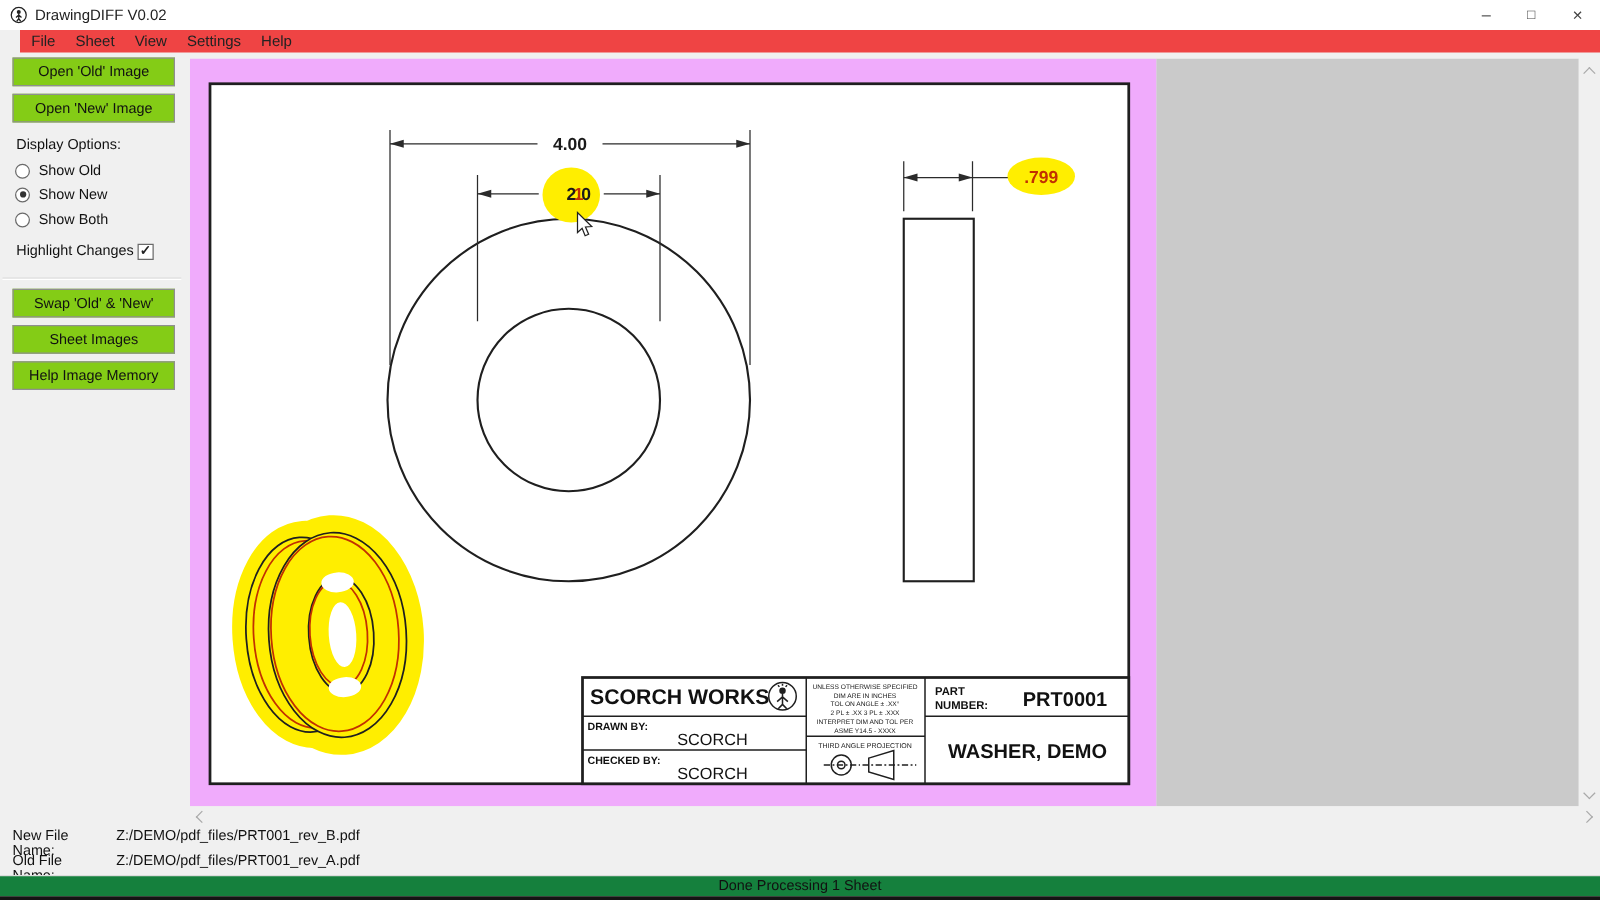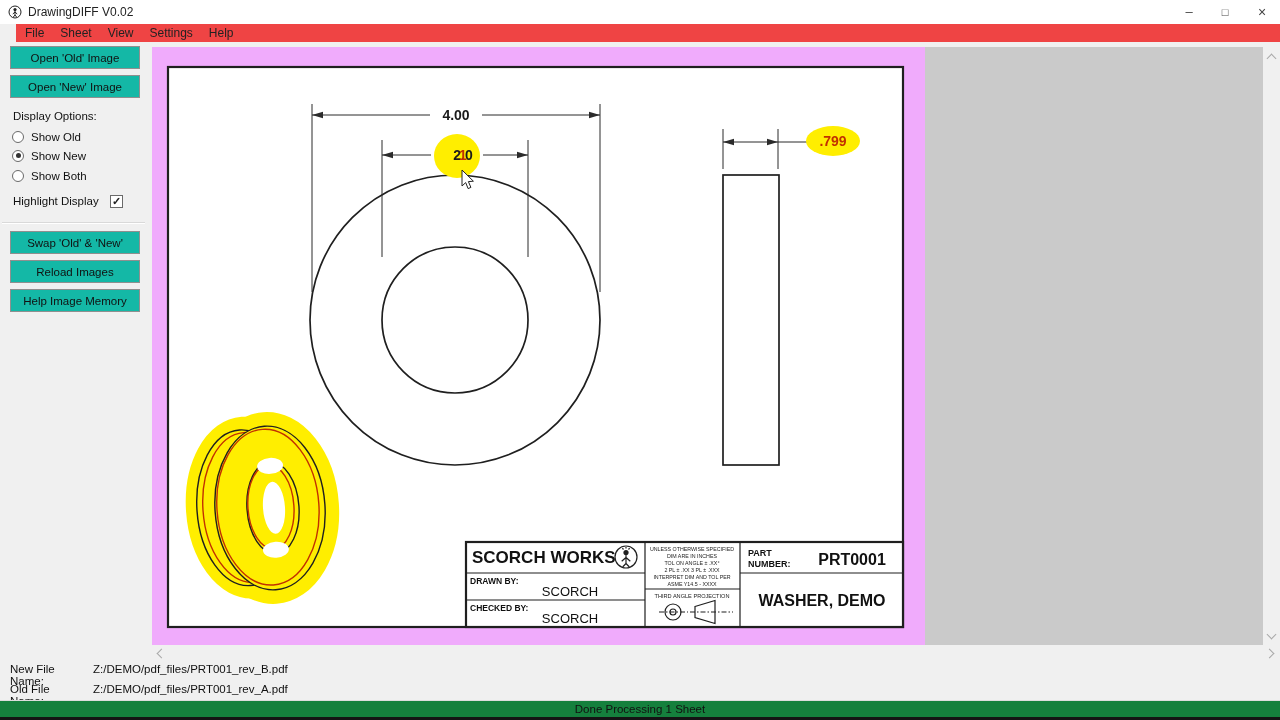--- a/index.html
+++ b/index.html
@@ -14,21 +14,21 @@
   .winbtn{top:0;width:34px;height:24px;text-align:center;line-height:24px;font-size:13px;color:#444;}
   .btn-min{left:1172px;}
   .btn-max{left:1208px;font-size:11px;}
   .btn-close{left:1245px;font-size:14px;}
 
   
   .menubar{left:16px;top:24px;width:1280px;height:18px;background:#ef4444;display:flex;align-items:center;padding-left:1px;}
   .menu-item{font-size:12px;color:#222;padding:0 8px;height:18px;line-height:18px;}
 
   
-  .side-btn{left:10px;width:130px;height:23px;background:#14b8a6;border:1px solid #8f8f8f;
+  .side-btn{left:10px;width:130px;height:23px;background:#84cc16;border:1px solid #8f8f8f;
             font-size:11.5px;display:flex;align-items:center;justify-content:center;box-sizing:border-box;color:#111;}
   .lbl{font-size:11.5px;color:#111;}
   .radio-row{left:12px;height:13px;display:flex;align-items:center;}
   .radio{width:12px;height:12px;border:1px solid #6a6a6a;border-radius:50%;background:#fff;box-sizing:border-box;
          display:inline-flex;align-items:center;justify-content:center;margin-right:7px;}
   .radio .dot{width:5px;height:5px;border-radius:50%;background:#333;}
   .checkbox{left:110px;width:13px;height:13px;border:1px solid #6a6a6a;background:#fff;box-sizing:border-box;
             font-size:11px;line-height:11px;text-align:center;font-weight:bold;color:#222;}
   .separator{left:2px;top:222px;width:143px;height:0;border-top:1px solid #d9d9d9;border-bottom:1px solid #ffffff;}
 
@@ -110,29 +110,29 @@
   <span class="radio">
       <span class="dot"></span>
     </span>
   <span class="lbl">Show New</span>
 </div>
 <div class="abs radio-row" style="top:169px;text-align:right;">
   <span class="radio"></span>
   <span class="lbl">Show Both</span>
 </div>
 
-<div class="abs lbl" style="left:13px;top:195px;">Highlight Display</div>
+<div class="abs lbl" style="left:13px;top:195px;">Highlight Changes</div>
 <div class="abs checkbox" style="top:195px;">
   <span>✓</span>
 </div>
 
 <div class="abs separator"></div>
 
 <div class="abs side-btn" style="top:231px;">Swap 'Old' &amp; 'New'</div>
-<div class="abs side-btn" style="top:260px;">Reload Images</div>
+<div class="abs side-btn" style="top:260px;">Sheet Images</div>
 <div class="abs side-btn" style="top:289px;">Help Image Memory</div>
 
 <div class="abs gray-area"></div>
 <div class="abs sheet-area">
 <svg width="773" height="598" viewBox="0 0 773 598">
 
   <rect class="tb-border" x="16" y="20" width="735" height="560"></rect>
 
   <circle class="obj" cx="303" cy="273" r="145"></circle>
   <circle class="obj" cx="303" cy="273" r="73"></circle>

